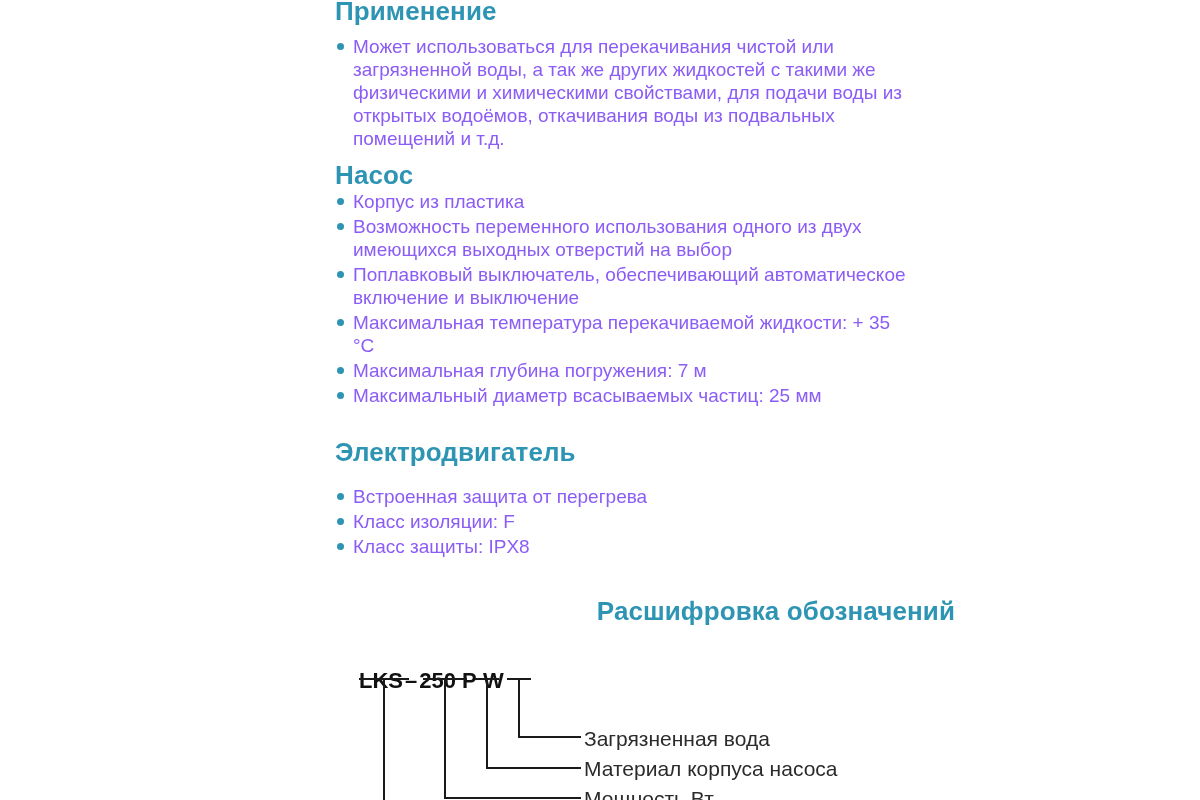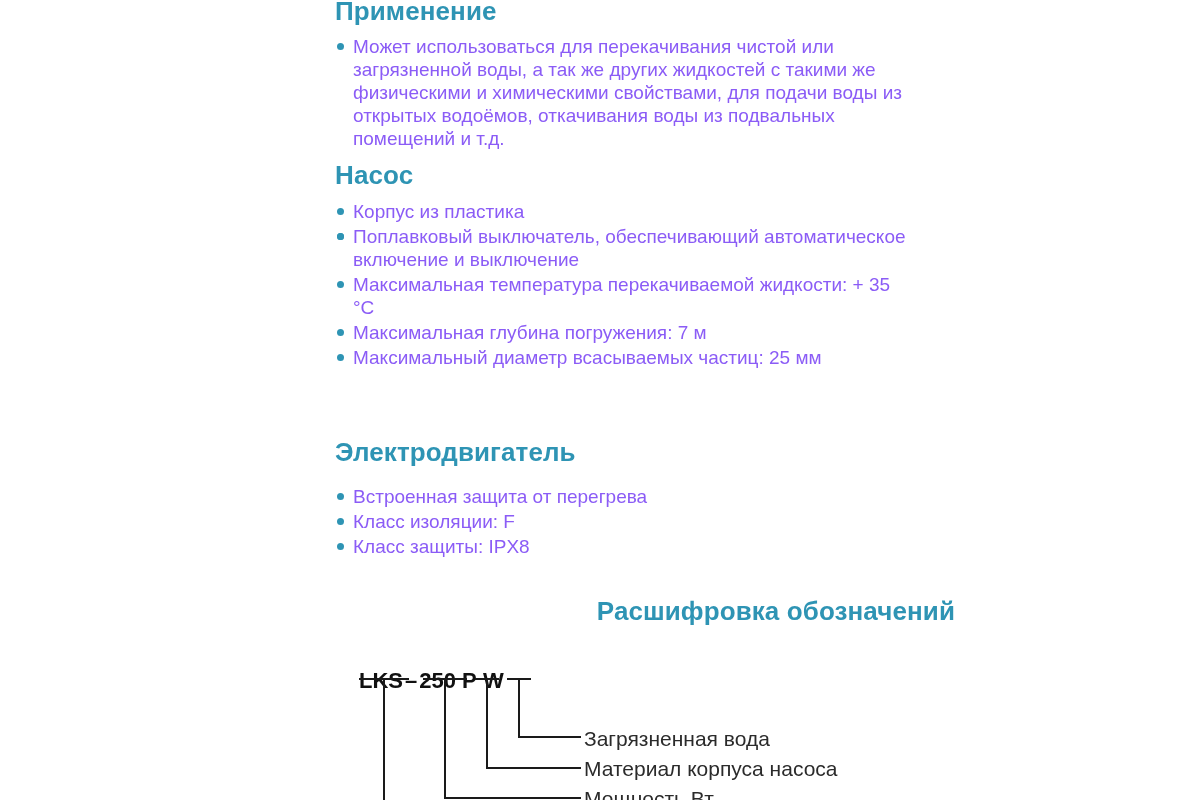--- a/index.html
+++ b/index.html
@@ -65,21 +65,21 @@
     background: #2e94b4;
     display: block;
   }
 
   
   .block { position: absolute; left: 0; }
   #block-application { top: -3px; }
   #block-application .bullet-list { margin-top: 9px; }
 
   #block-pump { top: 161px; }
-  #block-pump .bullet-list { margin-top: 10px; }
+  #block-pump .bullet-list { }
 
   #block-motor { top: 438px; }
   #block-motor .bullet-list { margin-top: 18px; }
 
   #block-designation { top: 597px; text-align: right; }
 
   
   .designation-diagram {
     position: relative;
     width: 620px;
@@ -134,20 +134,21 @@
 
     <div class="block" id="block-pump">
       <h2 class="section-heading">Насос</h2>
       <ul class="bullet-list">
         <li class="bullet-item">
           <span class="dot"></span>
           <span>Корпус из пластика</span>
         </li>
         <li class="bullet-item">
           <span class="dot"></span>
+          <span>Возможность переменного использования одного из двух имеющихся выходных отверстий на выбор</span>
         </li>
         <li class="bullet-item">
           <span class="dot"></span>
           <span>Поплавковый выключатель, обеспечивающий автоматическое включение и выключение</span>
         </li>
         <li class="bullet-item">
           <span class="dot"></span>
           <span>Максимальная температура перекачиваемой жидкости: + 35 °C</span>
         </li>
         <li class="bullet-item">

